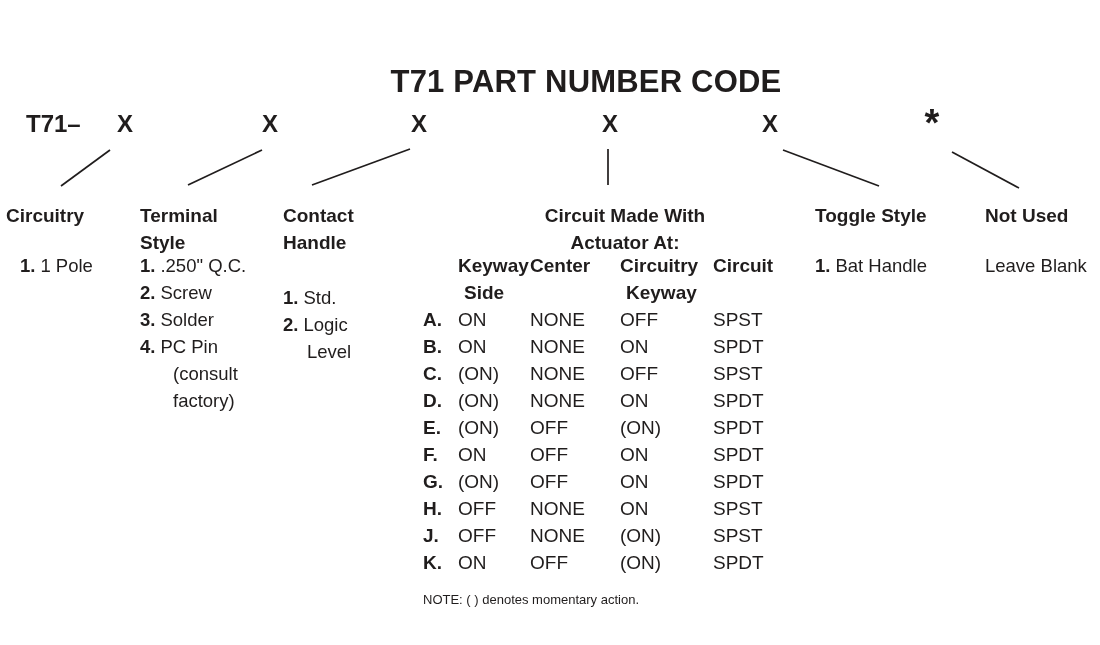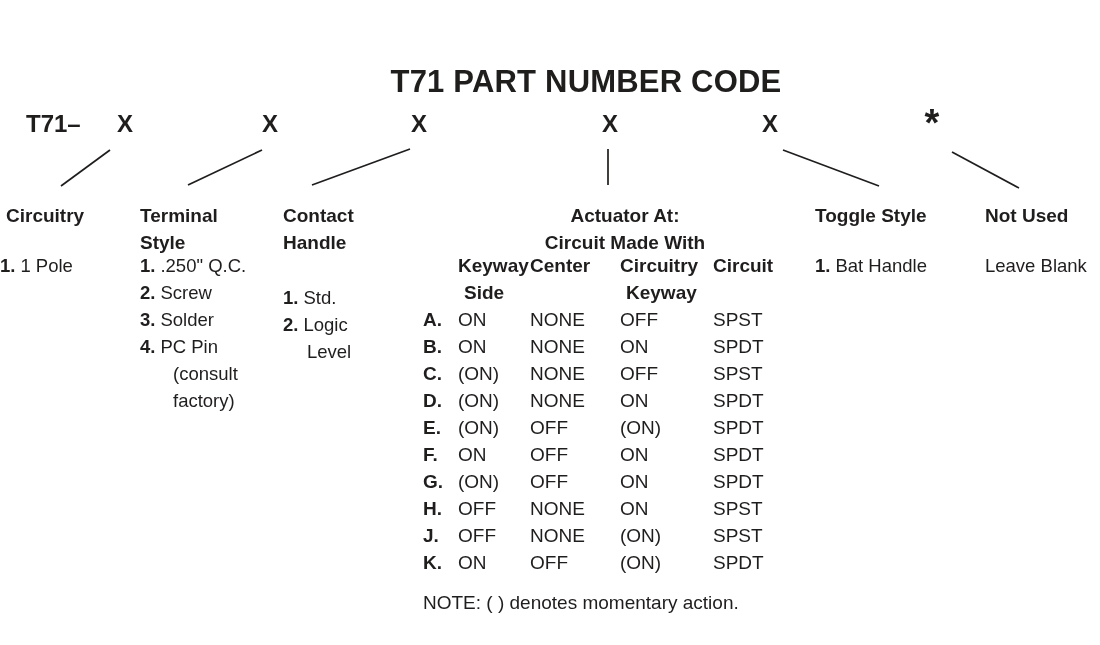--- a/index.html
+++ b/index.html
@@ -50,21 +50,21 @@
   .trow{display:flex;}
   .c-letter{width:35px;font-weight:700;}
   .c1{width:72px;}
   .c2{width:90px;}
   .c3{width:93px;}
   .c4{width:auto;}
   .thead .c1,.thead .c2,.thead .c3,.thead .c4{font-weight:700;}
   .thead2 .c1{padding-left:6px;}
   .note{
     position:absolute;top:592px;left:423px;
-    font-size:19px;white-space:nowrap;
+    font-size:13px;white-space:nowrap;
   }
 </style>
 </head>
 <body>
 
 <div class="page">
 
   <div class="title">T71 PART NUMBER CODE</div>
 
   <div class="code-prefix">T71–</div>
@@ -78,21 +78,21 @@
   <svg class="lines-svg" width="1100" height="645" viewBox="0 0 1100 645">
     <line x1="110" y1="150" x2="61" y2="186" stroke="#201d1d" stroke-width="1.7"></line>
     <line x1="262" y1="150" x2="188" y2="185" stroke="#201d1d" stroke-width="1.7"></line>
     <line x1="410" y1="149" x2="312" y2="185" stroke="#201d1d" stroke-width="1.7"></line>
     <line x1="608" y1="149" x2="608" y2="185" stroke="#201d1d" stroke-width="1.7"></line>
     <line x1="783" y1="150" x2="879" y2="186" stroke="#201d1d" stroke-width="1.7"></line>
     <line x1="952" y1="152" x2="1019" y2="188" stroke="#201d1d" stroke-width="1.7"></line>
   </svg>
 
   <div class="hdr" style="left:6px;">Circuitry</div>
-  <div class="items" style="left:0;text-align:center;">
+  <div class="items" style="left:20px;text-align:center;">
     <div><span class="num">1.</span><span>1 Pole</span></div>
   </div>
 
   <div class="hdr" style="left:140px;">
     <div>Terminal</div>
     <div>Style</div>
   </div>
   <div class="items" style="left:140px;">
     <div><span class="num">1.</span><span>.250" Q.C.</span></div>
     <div><span class="num">2.</span><span>Screw</span></div>
@@ -106,22 +106,22 @@
     <div>Contact</div>
     <div>Handle</div>
   </div>
   <div class="items" style="left:283px;margin-top:32px;">
     <div><span class="num">1.</span><span>Std.</span></div>
     <div><span class="num">2.</span><span>Logic</span></div>
     <div class="sub-c">Level</div>
   </div>
 
   <div class="hdr hdr-center" style="left:430px;width:390px;">
+    <div>Circuit Made With</div>
     <div>Actuator At:</div>
-    <div>Circuit Made With</div>
   </div>
 
   <div class="atable">
     <div class="trow thead">
       <span class="c-letter"></span>
       <span class="c1">Keyway</span>
       <span class="c2">Center</span>
       <span class="c3">Circuitry</span>
       <span class="c4">Circuit</span>
     </div>

